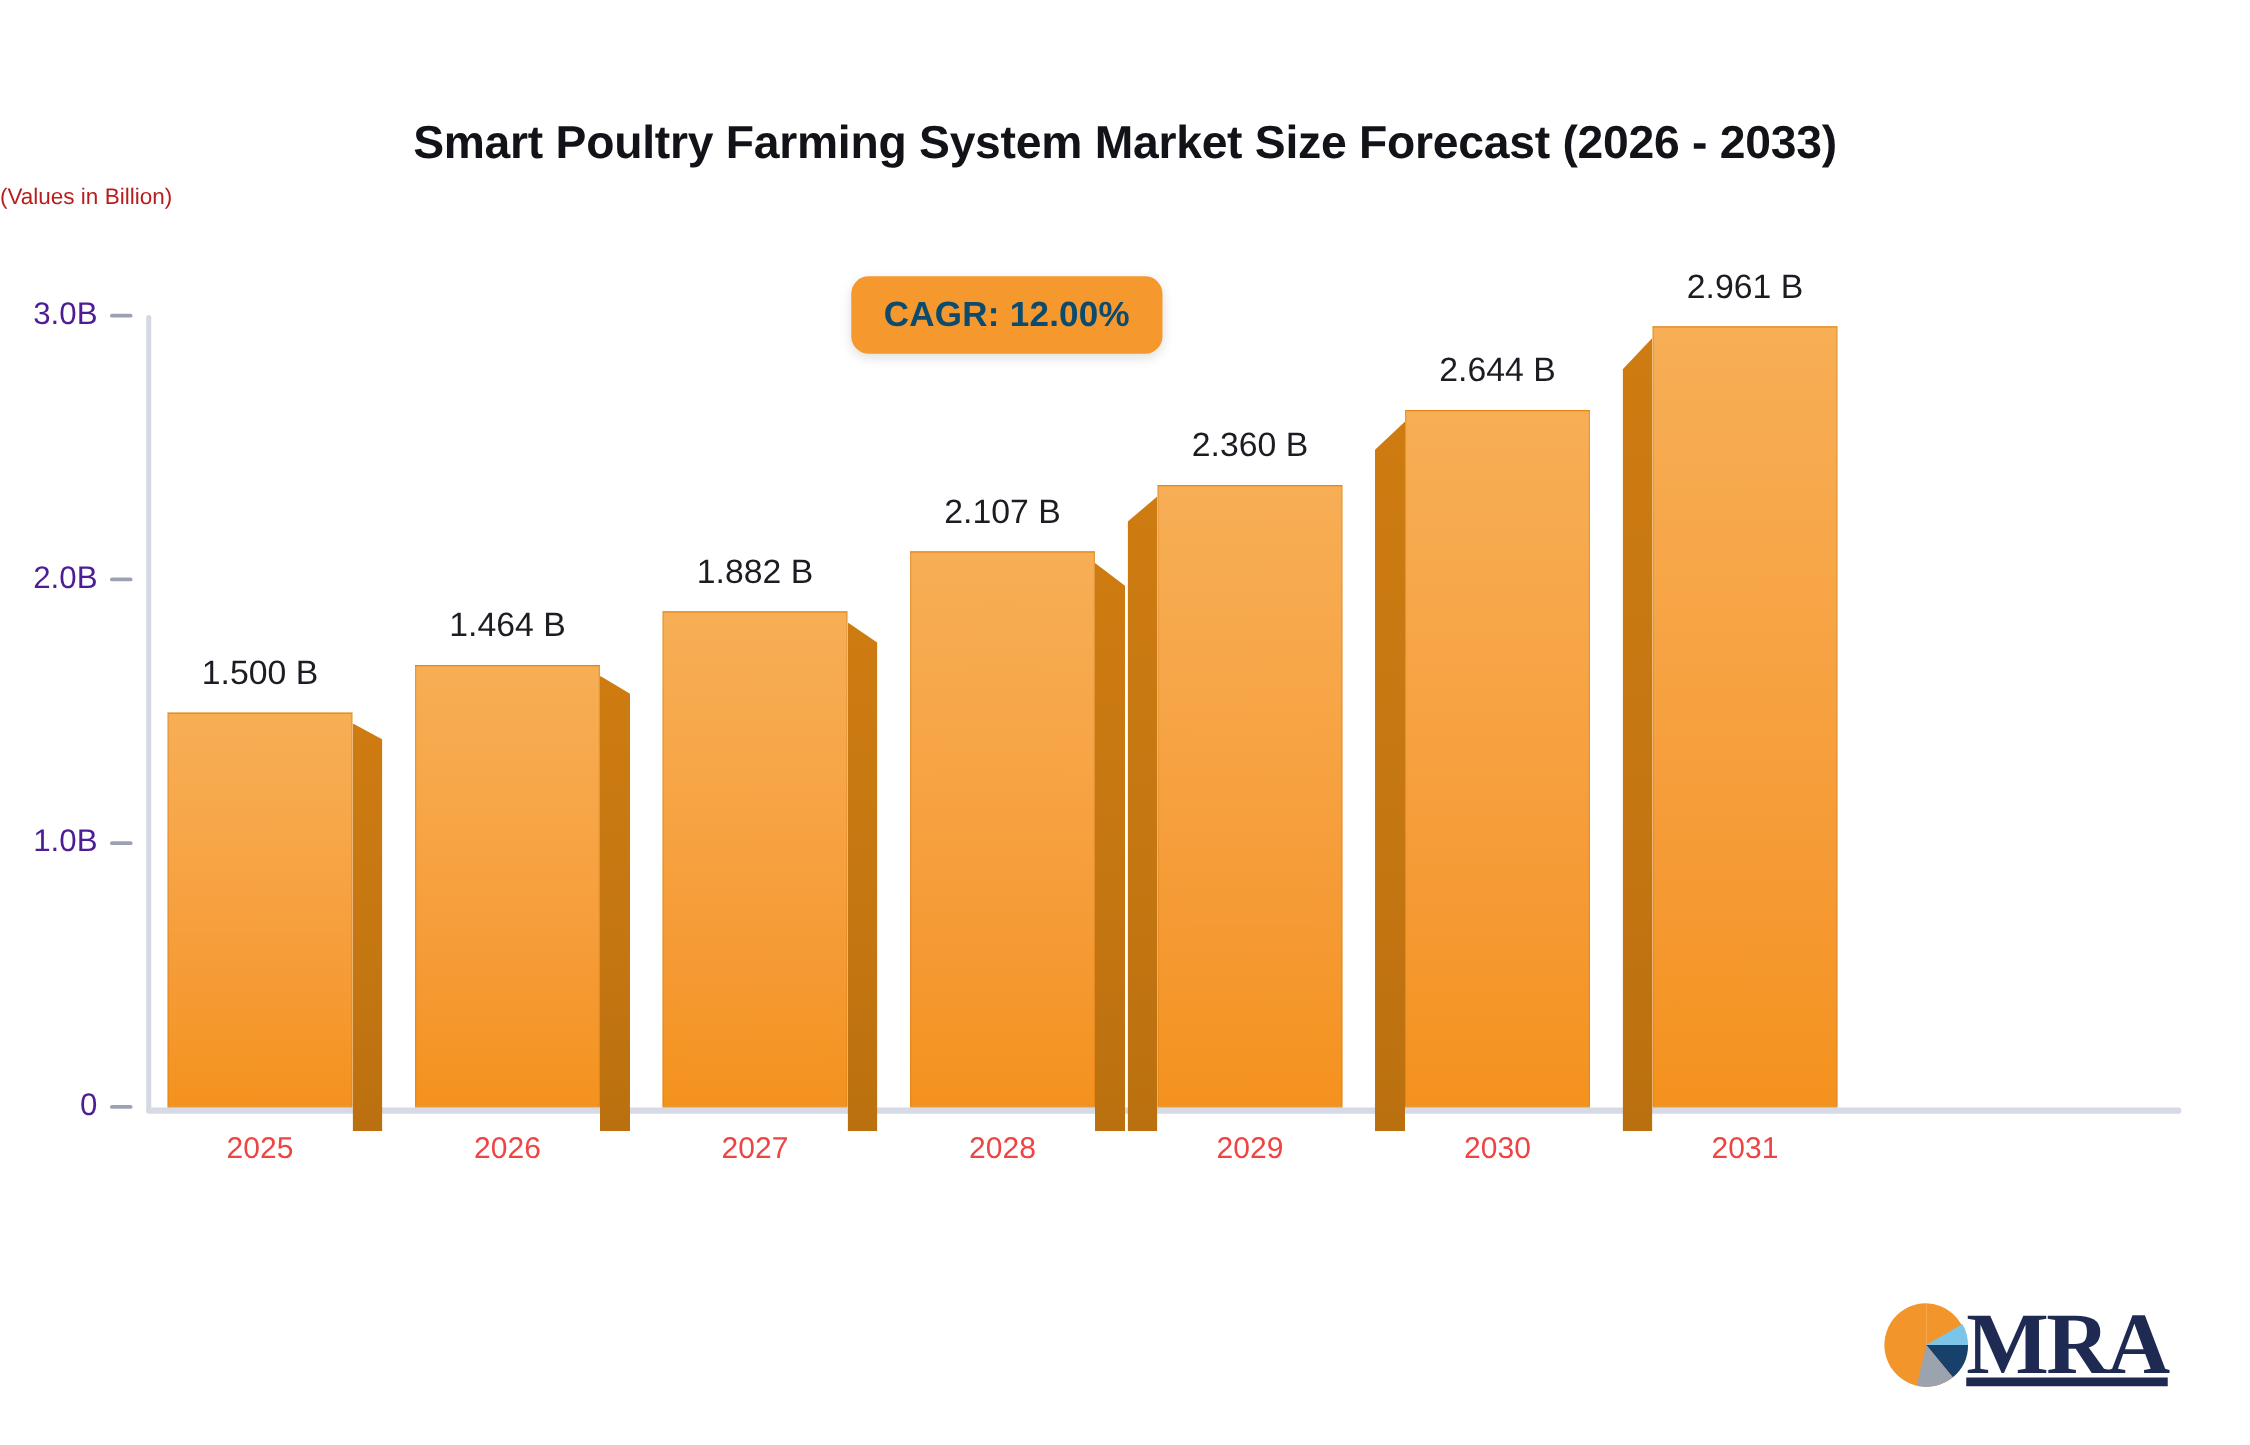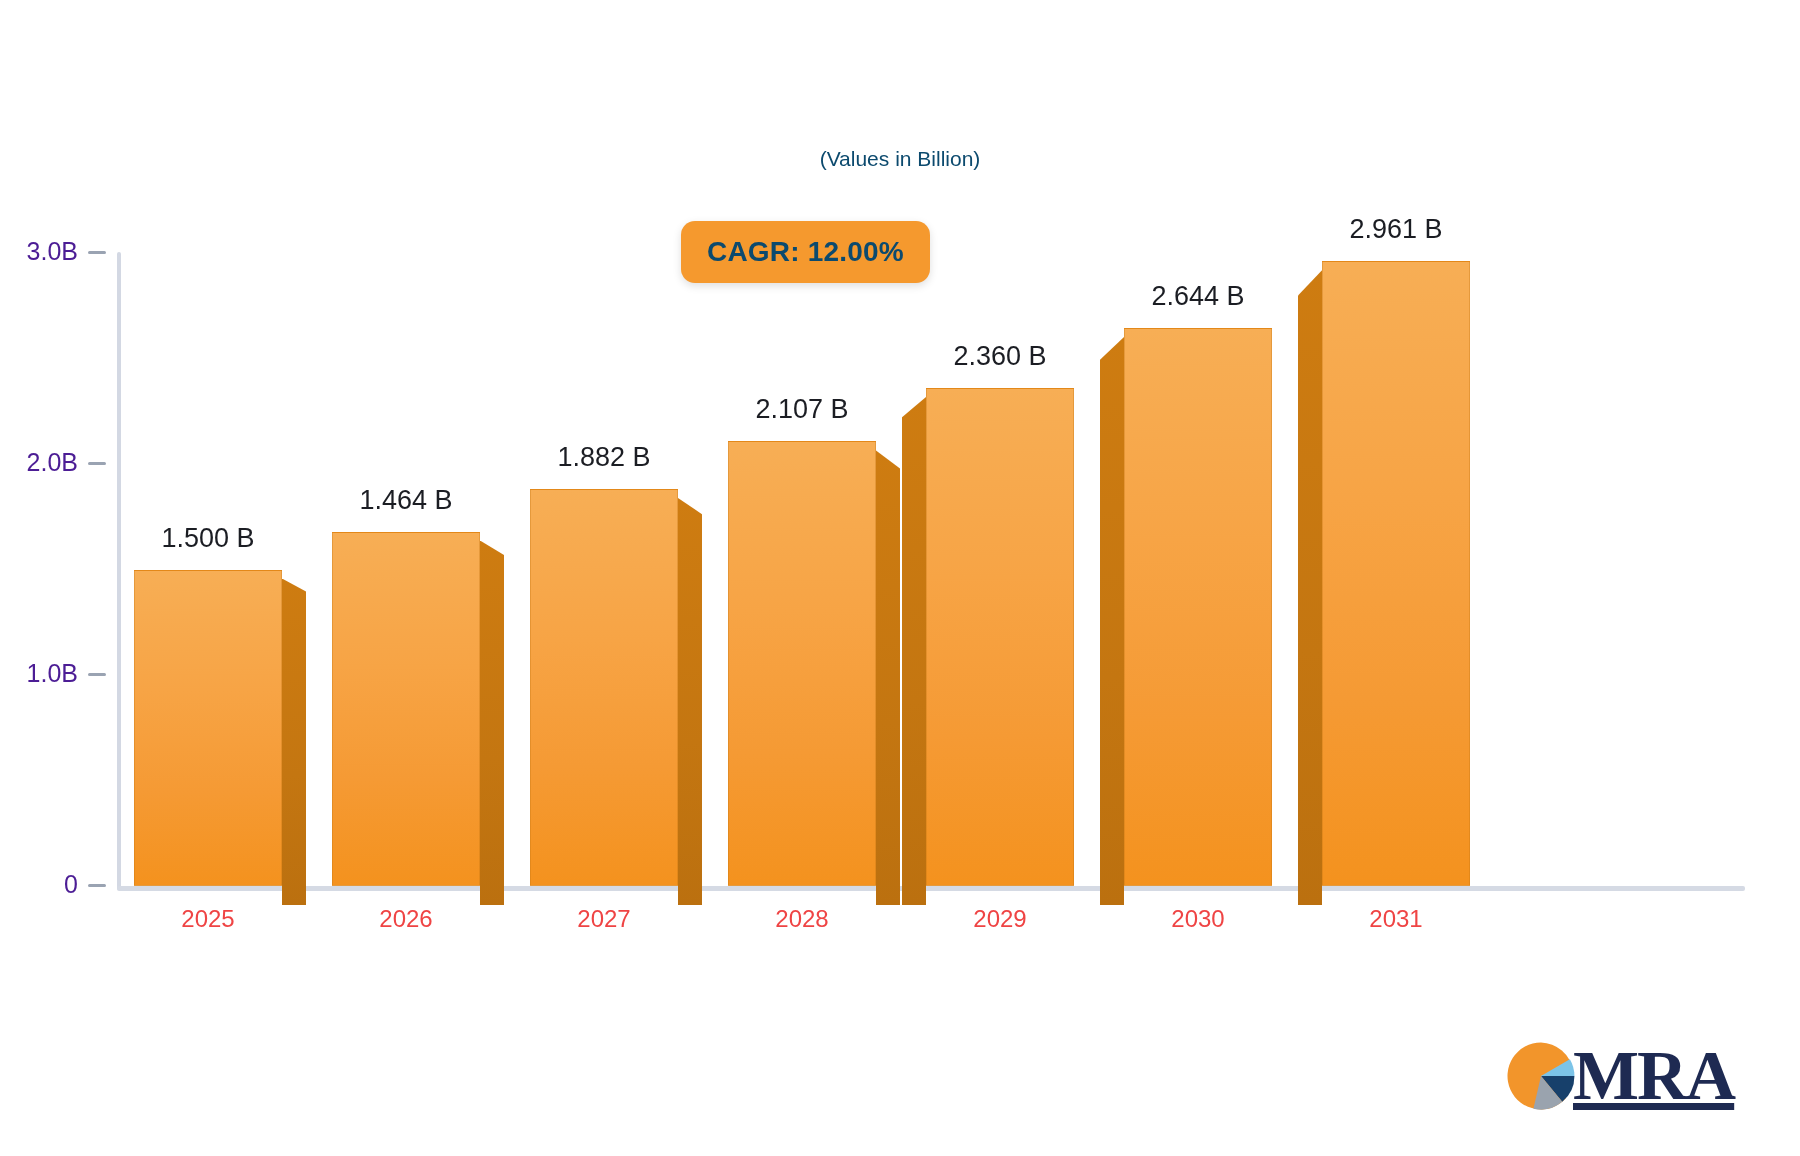--- a/index.html
+++ b/index.html
@@ -17,24 +17,24 @@
     position:absolute;left:0;right:0;top:93px;
     text-align:center;
     font-size:37px;
     font-weight:bold;
     color:#111318;
     letter-spacing:-0.2px;
     white-space:nowrap;
   }
   .chart-subtitle{
     position:absolute;left:0;right:0;top:147px;
-    text-align:center;
-    font-size:21px;
+    text-align:left;
+    font-size:18px;
     font-weight:normal;
-    color:#0c4a6e;
+    color:#b91c1c;
     white-space:nowrap;
   }
 
   
   .cagr-badge{
     position:absolute;
     left:681px;top:221px;
     width:249px;height:62px;
     background:#F5992E;
     border-radius:14px;
@@ -134,20 +134,21 @@
     line-height:1;
     margin-left:-6px;
     text-decoration:underline;
   }
 </style>
 </head>
 <body>
 
 <div class="canvas">
 
+  <div class="chart-title">Smart Poultry Farming System Market Size Forecast (2026 - 2033)</div>
   <div class="chart-subtitle">(Values in Billion)</div>
 
   <div class="cagr-badge">
     <span>CAGR: 12.00%</span>
   </div>
 
   <div class="plot">
     <div class="y-axis-line"></div>
     <div class="x-axis-line"></div>
     <div id="yticks">

